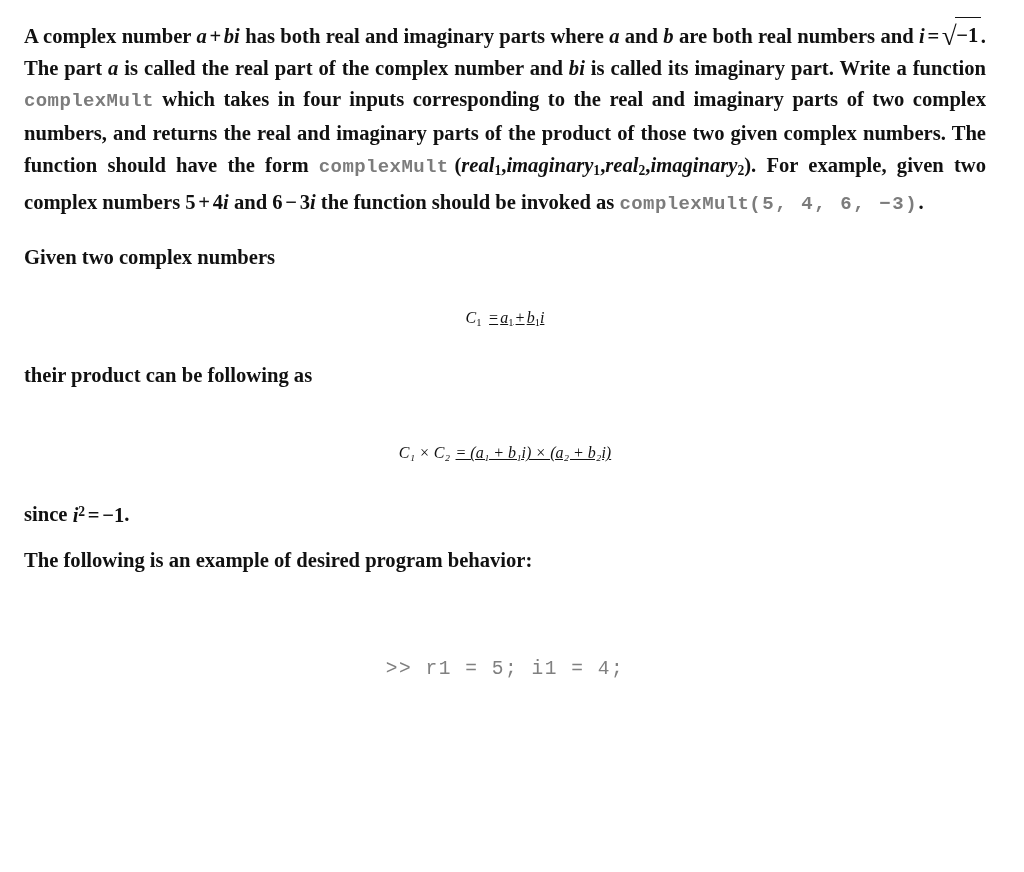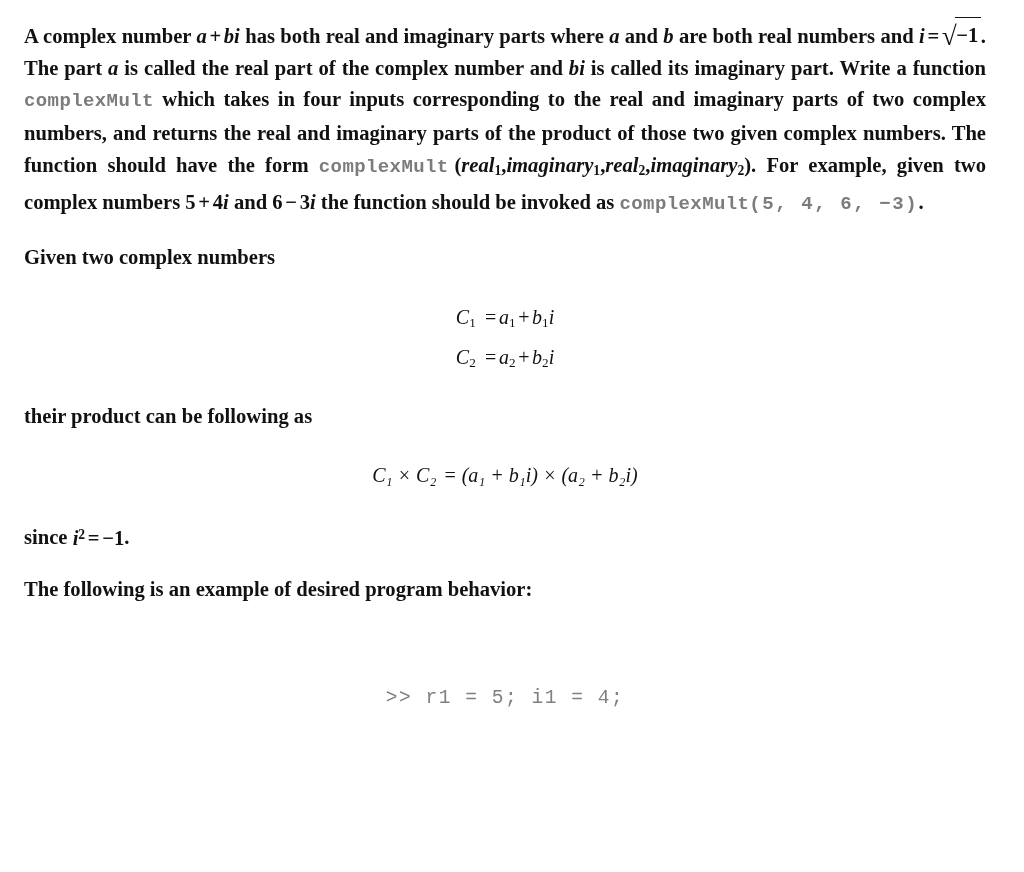--- a/index.html
+++ b/index.html
@@ -83,36 +83,36 @@
     margin-left: -0.08em;
     position: relative;
     top: -0.06em;
   }
 
   
   .display-eq {
     width: 100%;
     display: flex;
     justify-content: center;
-    font-size: 20px;
+    font-size: 16px;
   }
   .eq-rows { display: table; border-collapse: collapse; }
   .eq-row { display: table-row; }
   .eq-lhs, .eq-rhs {
     display: table-cell;
     white-space: nowrap;
     font-family: "Liberation Serif", "DejaVu Serif", serif;
     font-style: italic;
     line-height: 35px;
   }
   .eq-lhs { text-align: right; padding-right: 0.34em; }
-  .eq-rhs { text-align: right; }
+  .eq-rhs { text-align: right; text-decoration: underline; }
 
   .eq-block-1 { margin-top: 26px; }
-  .eq-block-2 { margin-top: 26px; }
+  .eq-block-2 { margin-top: 44px; }
 
   
   .console {
     margin-top: 20px;
     font-family: "Liberation Mono", "DejaVu Sans Mono", monospace;
     font-size: 19.5px;
     line-height: 29.2px;
     color: #808080;
     white-space: pre;
     letter-spacing: 1.55px;
@@ -127,44 +127,40 @@
   <p class="body"><span>A complex number </span><span class="tight"><span class="mi">a</span><span class="op mn">+</span><span class="mi">b</span><span class="mi">i</span></span><span> has both real and imaginary parts where </span><span class="mi">a</span><span> and </span><span class="mi">b</span><span> are both real numbers and </span><span class="tight"><span class="mi">i</span><span class="op mn">=</span><span class="sqrt"><span class="rad">√</span><span class="rand mn">−1</span></span></span><span>. The part </span><span class="mi">a</span><span> is called the real part of the complex number and </span><span class="tight"><span class="mi">b</span><span class="mi">i</span></span><span> is called its imaginary part. Write a function </span><span class="code">complexMult</span><span> which takes in four inputs corresponding to the real and imaginary parts of two complex numbers, and returns the real and imaginary parts of the product of those two given complex numbers. The function should have the form </span><span class="code">complexMult</span><span class="tight"><span class="mn" style="padding-left:0.28em">(</span><span class="mi">real</span><sub>1</sub><span class="mn">,</span><span class="mi">imaginary</span><sub>1</sub><span class="mn">,</span><span class="mi">real</span><sub>2</sub><span class="mn">,</span><span class="mi">imaginary</span><sub>2</sub><span class="mn">)</span></span><span>. For example, given two complex numbers </span><span class="tight"><span class="mn">5</span><span class="op mn">+</span><span class="mn">4</span><span class="mi">i</span></span><span> and </span><span class="tight"><span class="mn">6</span><span class="op mn">−</span><span class="mn">3</span><span class="mi">i</span></span><span> the function should be invoked as </span><span class="code">complexMult</span><span class="code-args">(5,  4,  6,  −3)</span><span>.</span></p>
 
   <p class="body gap-a">Given two complex numbers</p>
 
   <div class="display-eq eq-block-1">
     <div class="eq-rows">
       <div class="eq-row">
         <div class="eq-lhs"><span>C</span><sub>1</sub></div>
         <div class="eq-rhs"><span class="op mn">=</span><span>a</span><sub>1</sub><span class="op mn">+</span><span>b</span><sub>1</sub><span>i</span></div>
       </div>
-      <div class="eq-row">
-        <div class="eq-lhs"><span>C</span><sub>2</sub></div>
-        <div class="eq-rhs"><span class="op mn">=</span><span>a</span><sub>2</sub><span class="op mn">+</span><span>b</span><sub>2</sub><span>i</span></div>
-      </div>
     </div>
   </div>
 
   <p class="body gap-b">their product can be following as</p>
 
   <div class="display-eq eq-block-2">
     <div class="eq-rows">
       <div class="eq-row">
         <div class="eq-lhs">C₁ × C₂</div>
         <div class="eq-rhs">= (a₁ + b₁i) × (a₂ + b₂i)</div>
       </div>
       <div class="eq-row">
         <div class="eq-lhs"></div>
       </div>
     </div>
   </div>
 
   <p class="body gap-c"><span>since </span><span class="tight"><span class="mi">i</span><sup>2</sup><span class="op mn">=</span><span class="mn">−1</span></span><span>.</span></p>
 
-  <p class="body" style="margin-top:20px">The following is an example of desired program behavior:</p>
+  <p class="body" style="margin-top:14px">The following is an example of desired program behavior:</p>
 
   <div class="console">
     <span class="line">&gt;&gt; r1 = 5; i1 = 4;</span>
     
     
     
     
     
   </div>
 

